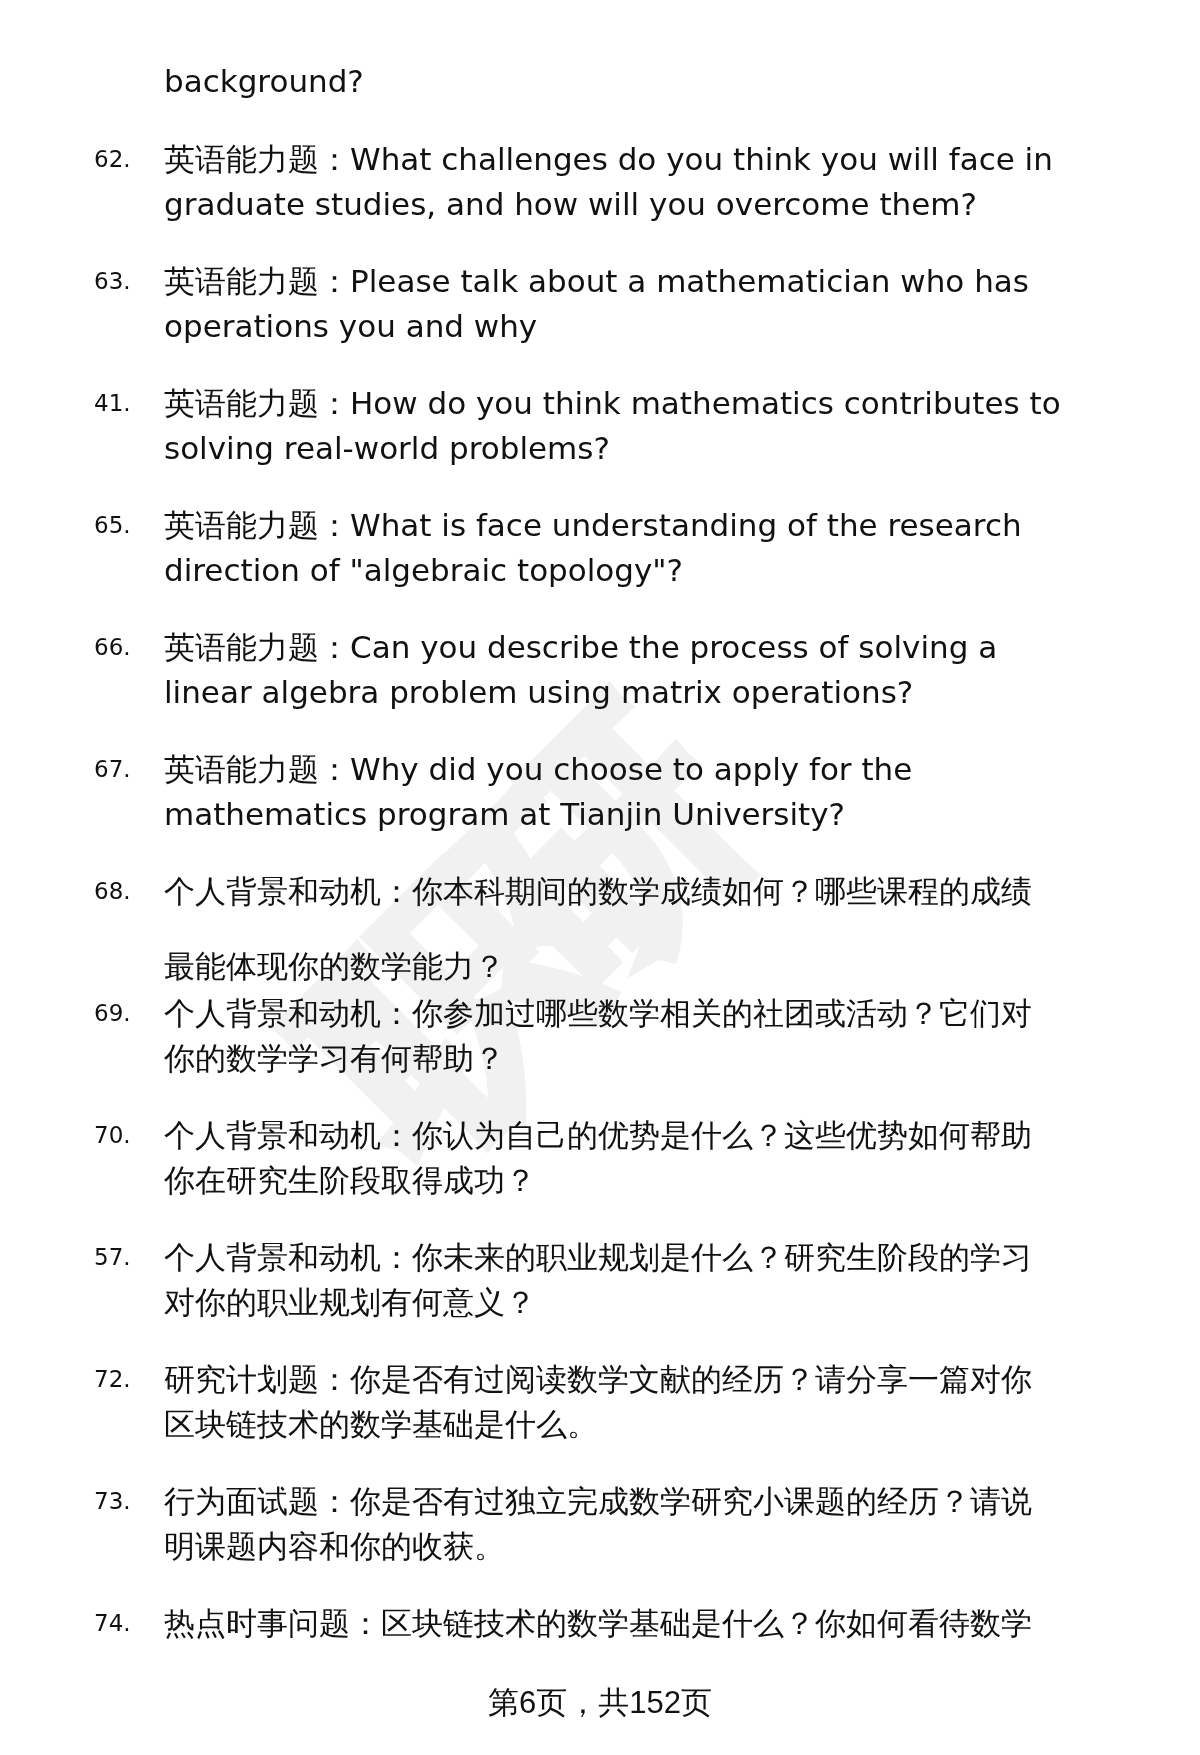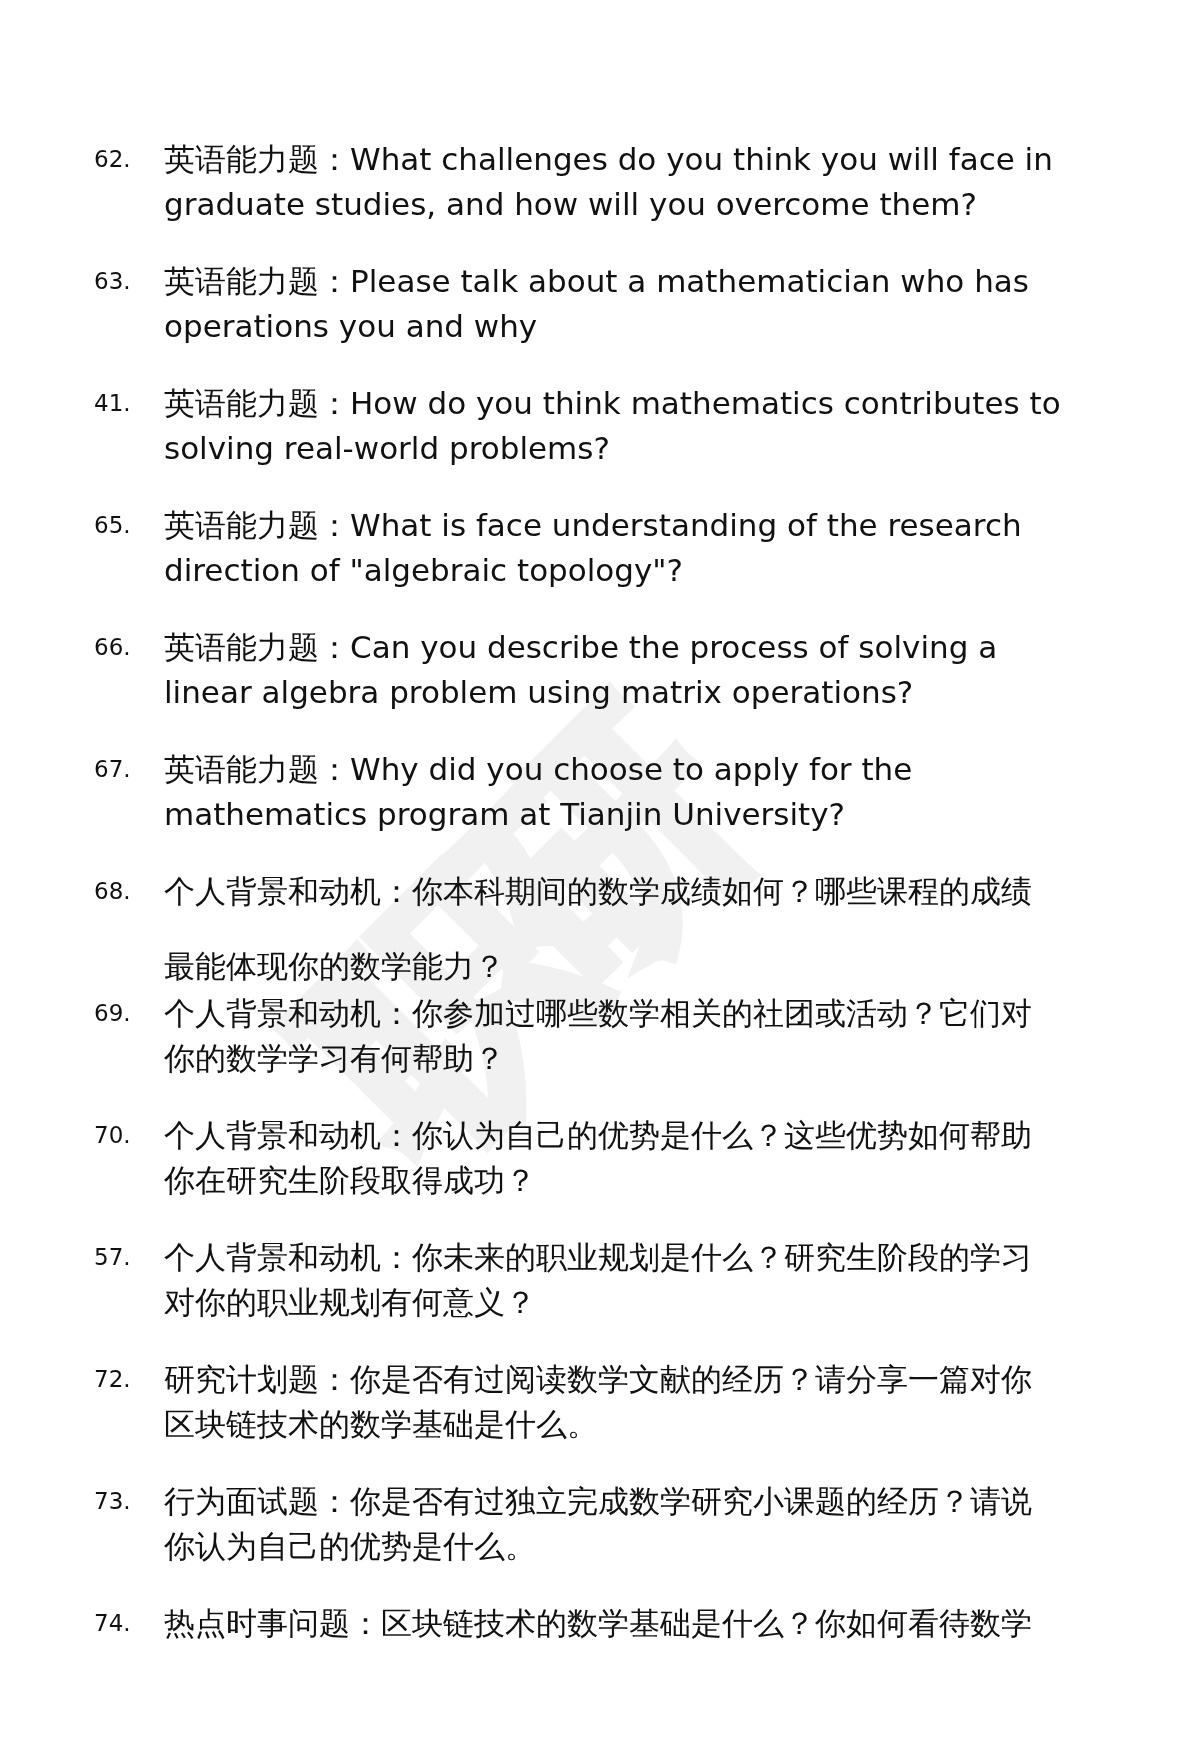--- a/index.html
+++ b/index.html
@@ -19,20 +19,21 @@
             font-size:31px; line-height:45px; font-family:"Liberation Sans","DejaVu Sans",sans-serif; }
 </style>
 </head>
 <body>
 
 <div class="watermark">
   <span>职研</span>
 </div>
 
 <div class="page">
+  <div class="line" style="top:59px">background?</div>
 
   <div>
     <div class="num" style="top:137px">62.</div>
     <div class="line" style="top:137px">英语能力题：What challenges do you think you will face in</div>
     <div class="line" style="top:182px">graduate studies, and how will you overcome them?</div>
   </div>
   <div>
     <div class="num" style="top:259px">63.</div>
     <div class="line" style="top:259px">英语能力题：Please talk about a mathematician who has</div>
     <div class="line" style="top:304px">operations you and why</div>
@@ -78,20 +79,21 @@
     <div class="line" style="top:1280px">对你的职业规划有何意义？</div>
   </div>
   <div>
     <div class="num" style="top:1357px">72.</div>
     <div class="line" style="top:1357px">研究计划题：你是否有过阅读数学文献的经历？请分享一篇对你</div>
     <div class="line" style="top:1402px">区块链技术的数学基础是什么。</div>
   </div>
   <div>
     <div class="num" style="top:1479px">73.</div>
     <div class="line" style="top:1479px">行为面试题：你是否有过独立完成数学研究小课题的经历？请说</div>
-    <div class="line" style="top:1524px">你认为自己的优势是什么。</div>
+    <div class="line" style="top:1524px">明课题内容和你的收获。</div>
   </div>
   <div>
     <div class="num" style="top:1601px">74.</div>
     <div class="line" style="top:1601px">热点时事问题：区块链技术的数学基础是什么？你如何看待数学</div>
   </div>
 
+  <div class="footer">第6页，共152页</div>
 </div>
 
 </body></html>

